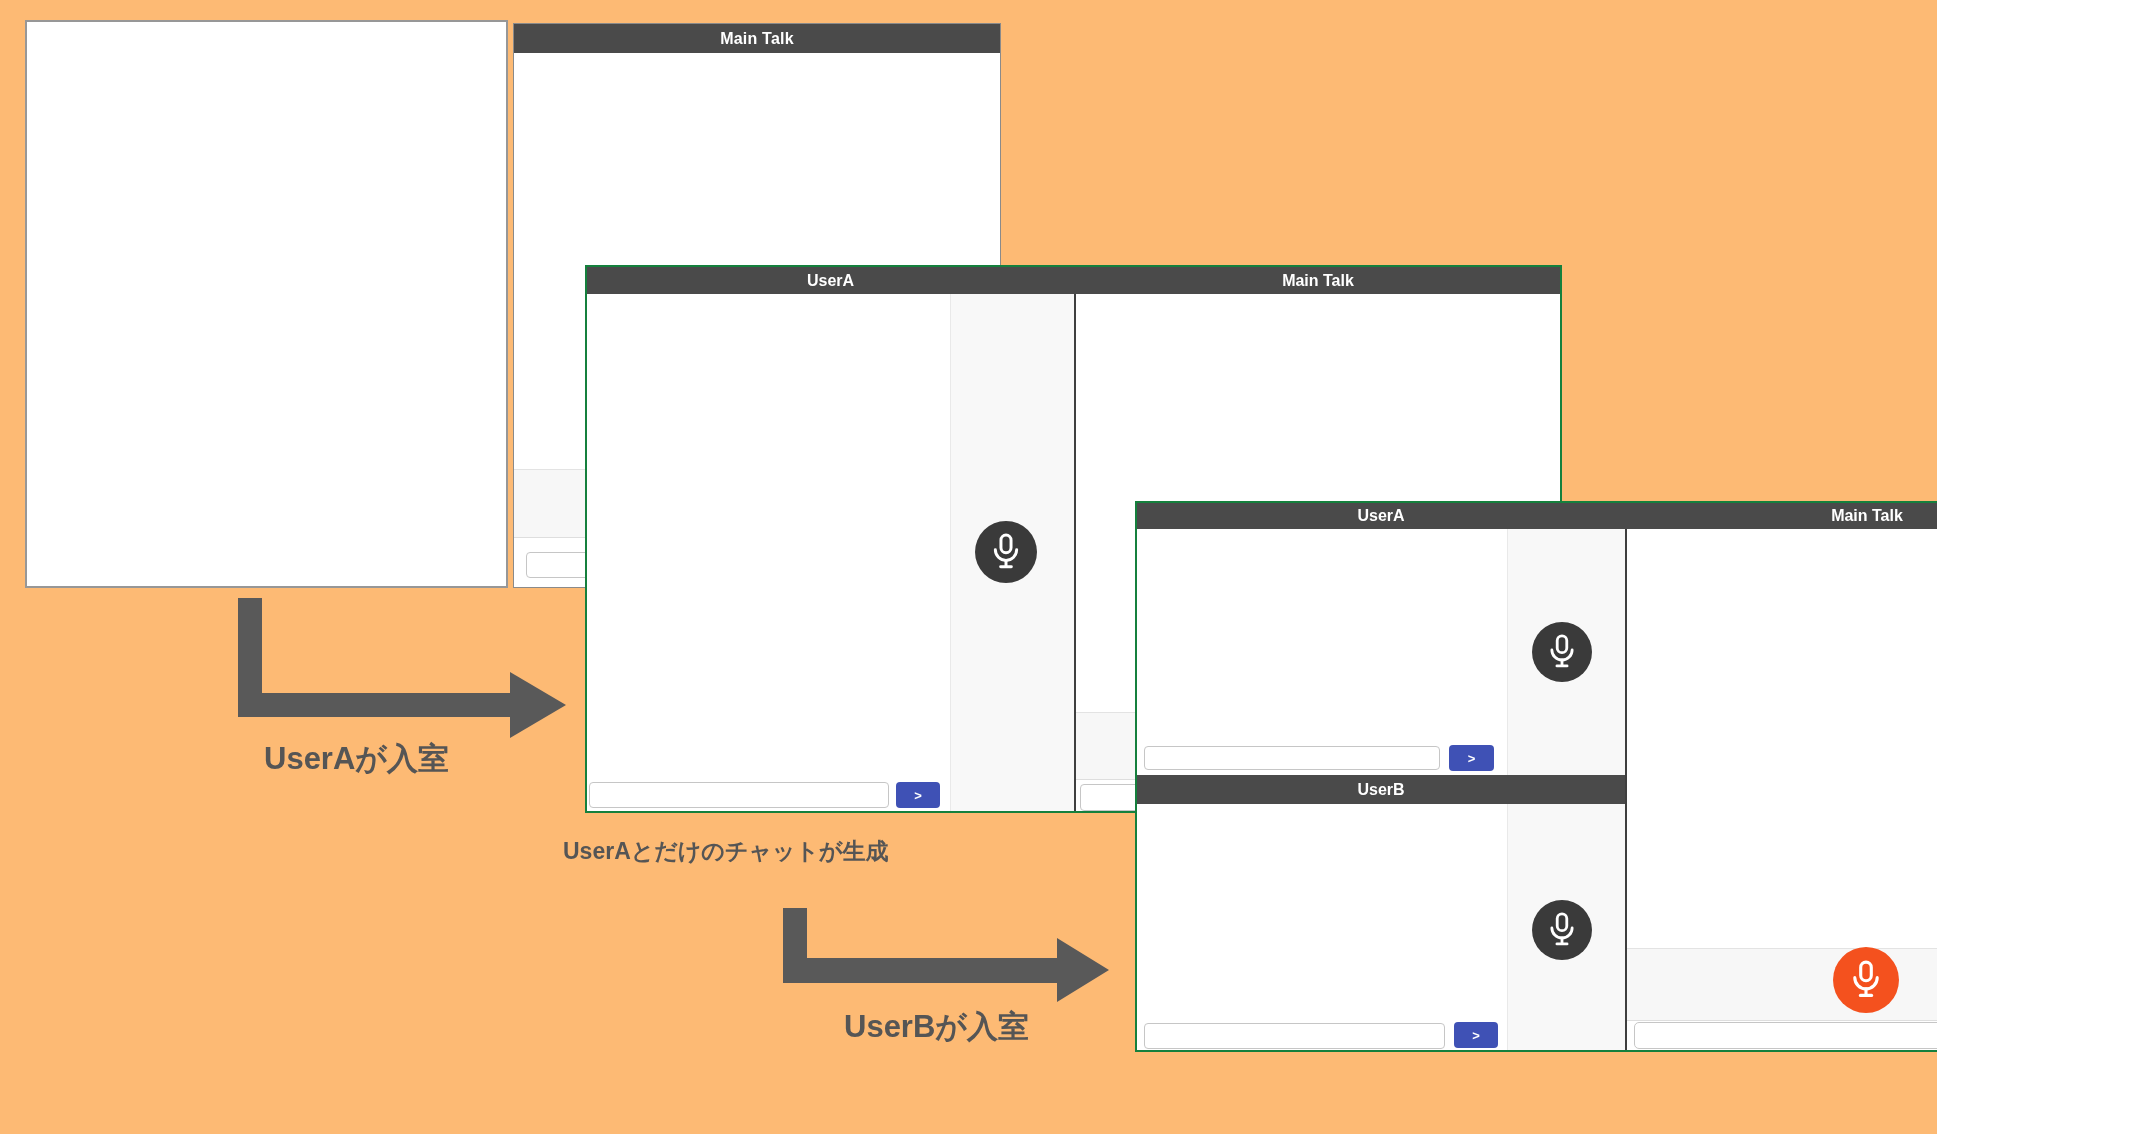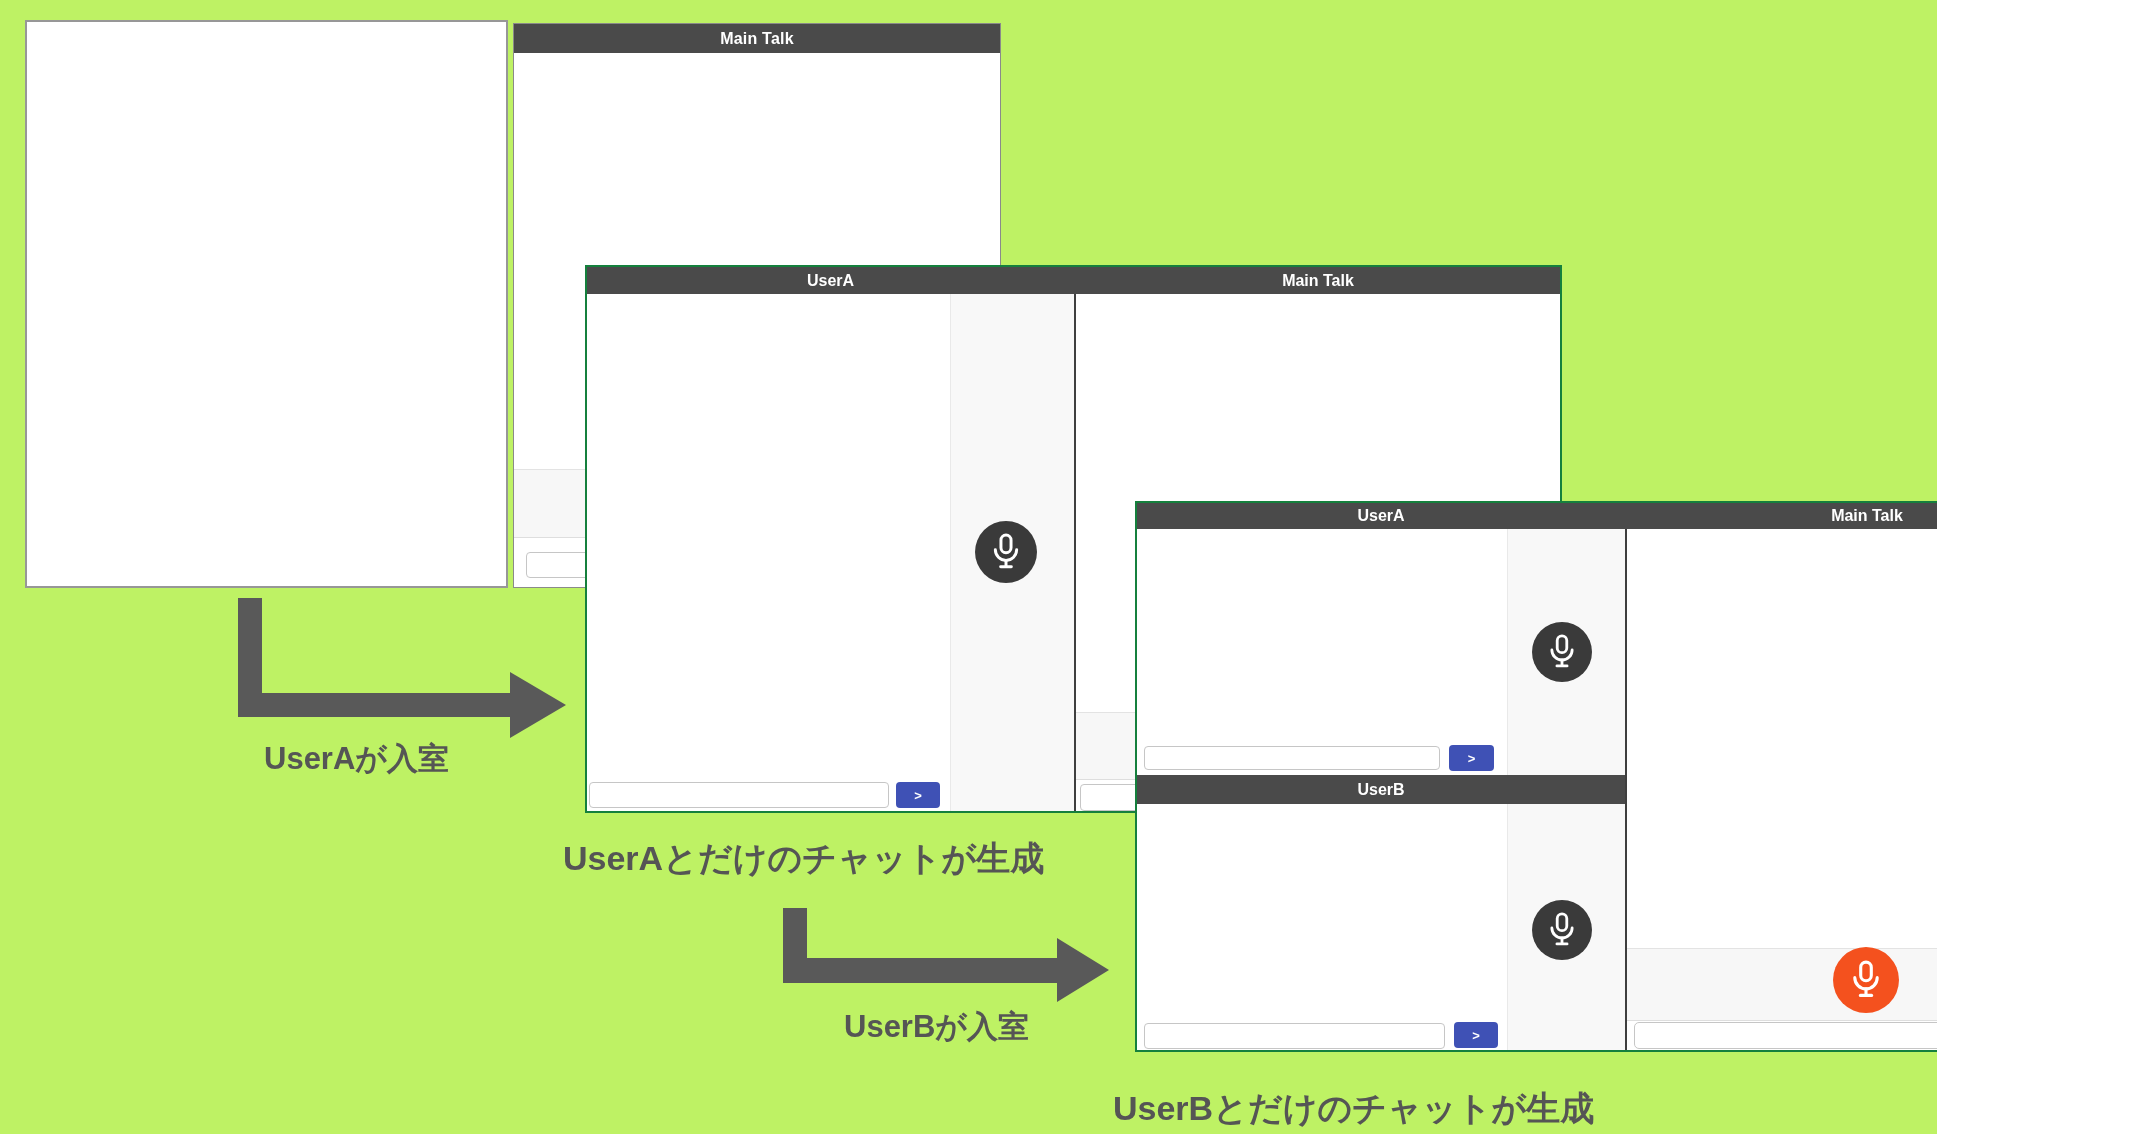--- a/index.html
+++ b/index.html
@@ -1,17 +1,17 @@
 <!DOCTYPE html>
 <html><head>
 <meta charset="utf-8">
 <style>
   html,body{margin:0;padding:0;background:#fff;}
   body{font-family:"Liberation Sans","DejaVu Sans",sans-serif;}
-  #canvas{position:relative;width:1937px;height:1134px;background:#bef264;overflow:hidden;}
+  #canvas{position:relative;width:1937px;height:1134px;background:#fdba74;overflow:hidden;}
 
   .win{position:absolute;background:#fff;box-sizing:border-box;}
   .z1{z-index:1}.z2{z-index:2}.z3{z-index:3}.z4{z-index:4}
 
   .blank-box{border:2px solid #979797;}
   .app-win{border:2px solid #15803d;}
   .thin-win{border:1px solid #8a8a8a;}
 
   .hdr{position:absolute;left:0;top:0;width:100%;background:#4a4a4a;color:#fff;
        display:flex;align-items:center;justify-content:center;
@@ -31,21 +31,21 @@
   .msg-input{position:absolute;box-sizing:border-box;border:1px solid #c6c6c6;border-radius:4px;
        background:#fff;outline:none;font-size:14px;padding:0 6px;}
   .send-btn{position:absolute;box-sizing:border-box;border:none;border-radius:4px;background:#3f51b5;
        color:#fff;display:flex;align-items:center;justify-content:center;
        font-size:13px;font-weight:bold;cursor:pointer;}
 
   .arrow-seg{position:absolute;background:#595959;}
   .arrow-head{position:absolute;width:0;height:0;}
   .flow-label{position:absolute;color:#555;font-weight:bold;white-space:nowrap;}
   .lbl-sm{font-size:31px;}
-  .lbl-lg{font-size:34px;}
+  .lbl-lg{font-size:23px;}
 </style>
 </head>
 <body>
 
 <div id="canvas">
 
   <div class="win blank-box z1" style="left:25px;top:20px;width:483px;height:568px;"></div>
 
   <div class="win thin-win z1" style="left:513px;top:23px;width:488px;height:565px;">
     <div class="hdr" style="height:29px;">
@@ -152,15 +152,14 @@
   <div class="arrow-seg z4" style="left:238px;top:598px;width:24px;height:119px;"></div>
   <div class="arrow-seg z4" style="left:238px;top:693px;width:272px;height:24px;"></div>
   <div class="arrow-head z4" style="left:510px;top:672px;border-top:33px solid transparent;border-bottom:33px solid transparent;border-left:56px solid #595959;"></div>
   <div class="flow-label lbl-sm z4" style="left:264px;top:738px;">UserAが入室</div>
   <div class="flow-label lbl-lg z4" style="left:563px;top:836px;">UserAとだけのチャットが生成</div>
 
   <div class="arrow-seg z4" style="left:783px;top:908px;width:24px;height:75px;"></div>
   <div class="arrow-seg z4" style="left:783px;top:958px;width:274px;height:25px;"></div>
   <div class="arrow-head z4" style="left:1057px;top:938px;border-top:32px solid transparent;border-bottom:32px solid transparent;border-left:52px solid #595959;"></div>
   <div class="flow-label lbl-sm z4" style="left:844px;top:1006px;">UserBが入室</div>
-  <div class="flow-label lbl-lg z4" style="left:1113px;top:1086px;">UserBとだけのチャットが生成</div>
 
 </div>
 
 </body></html>

